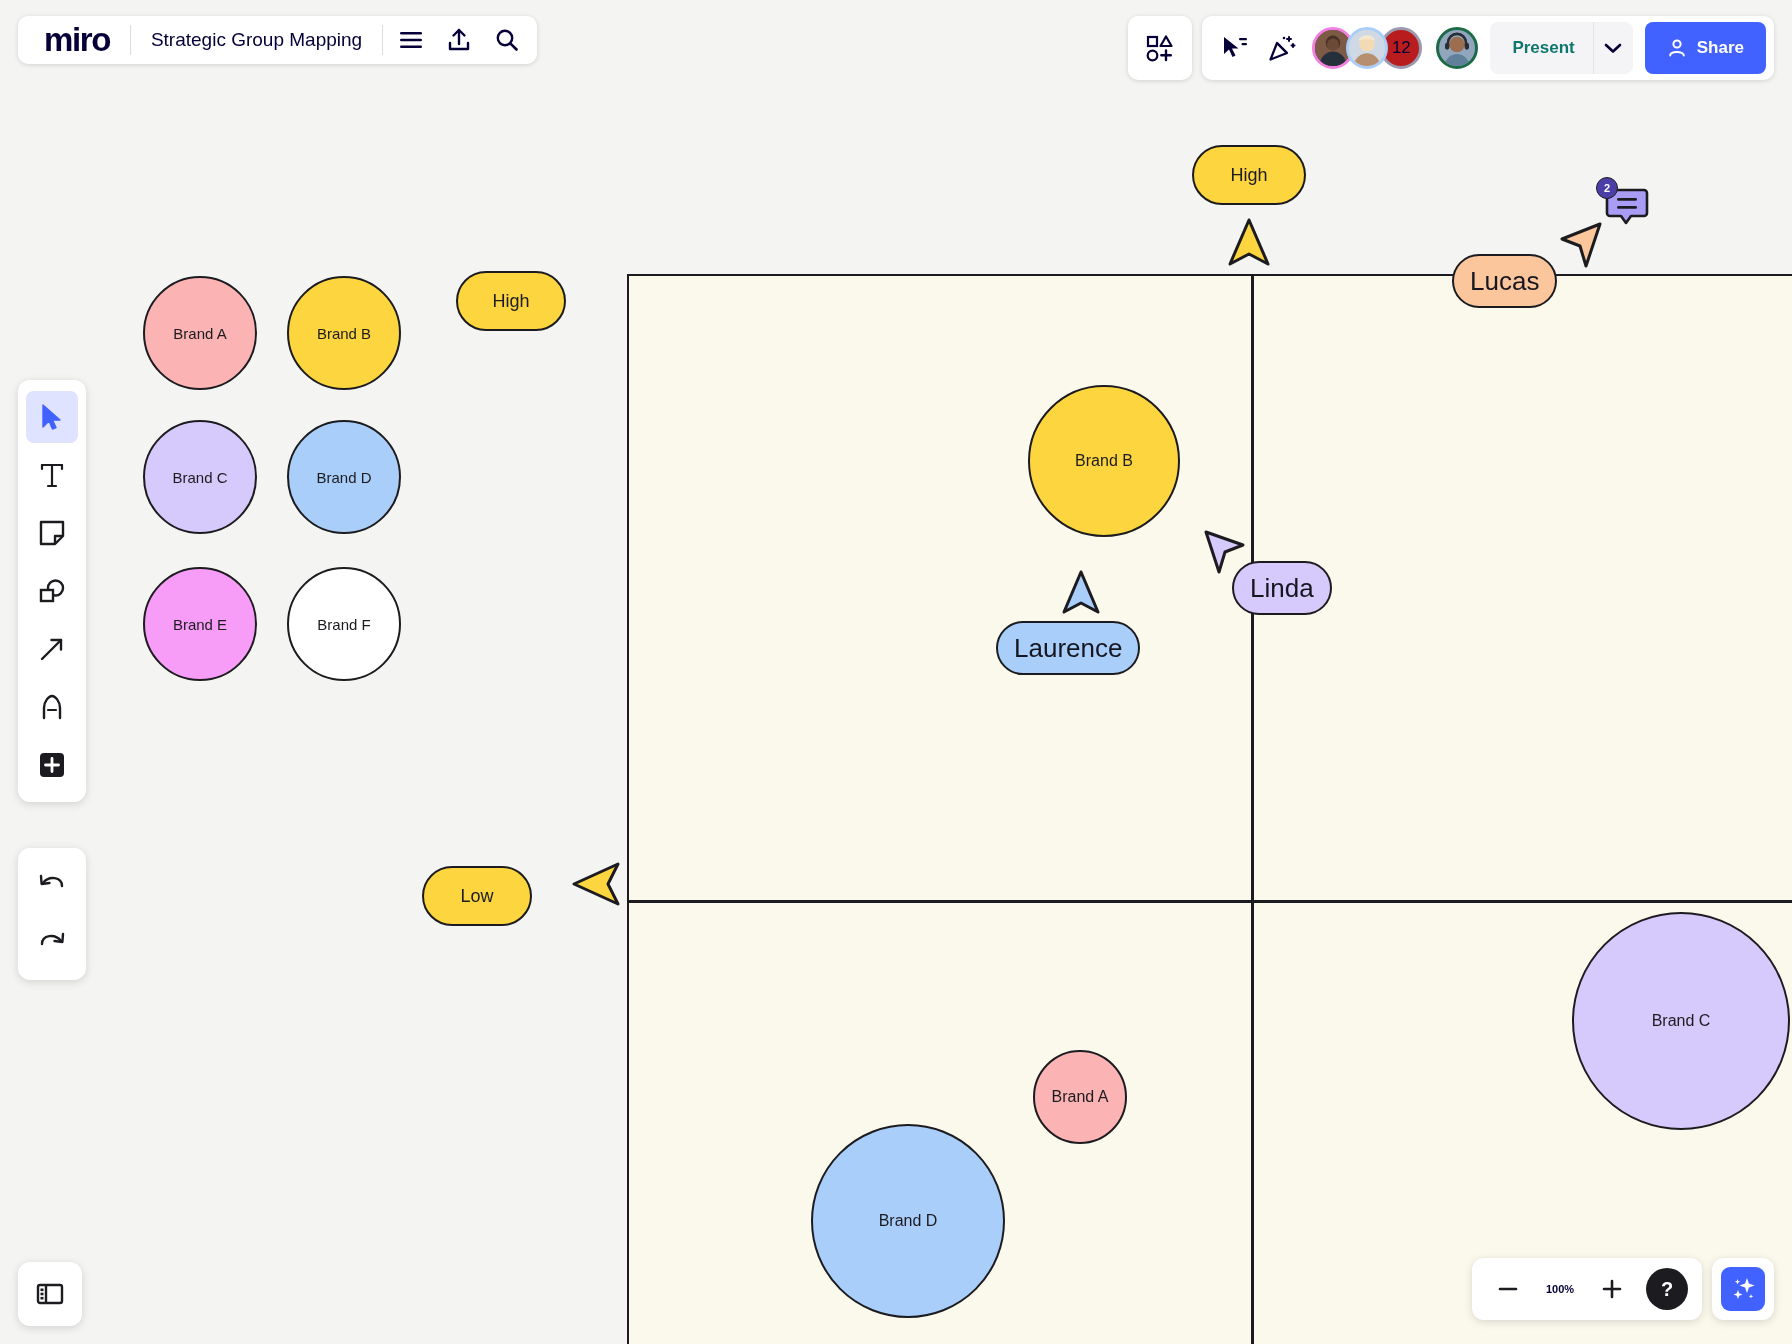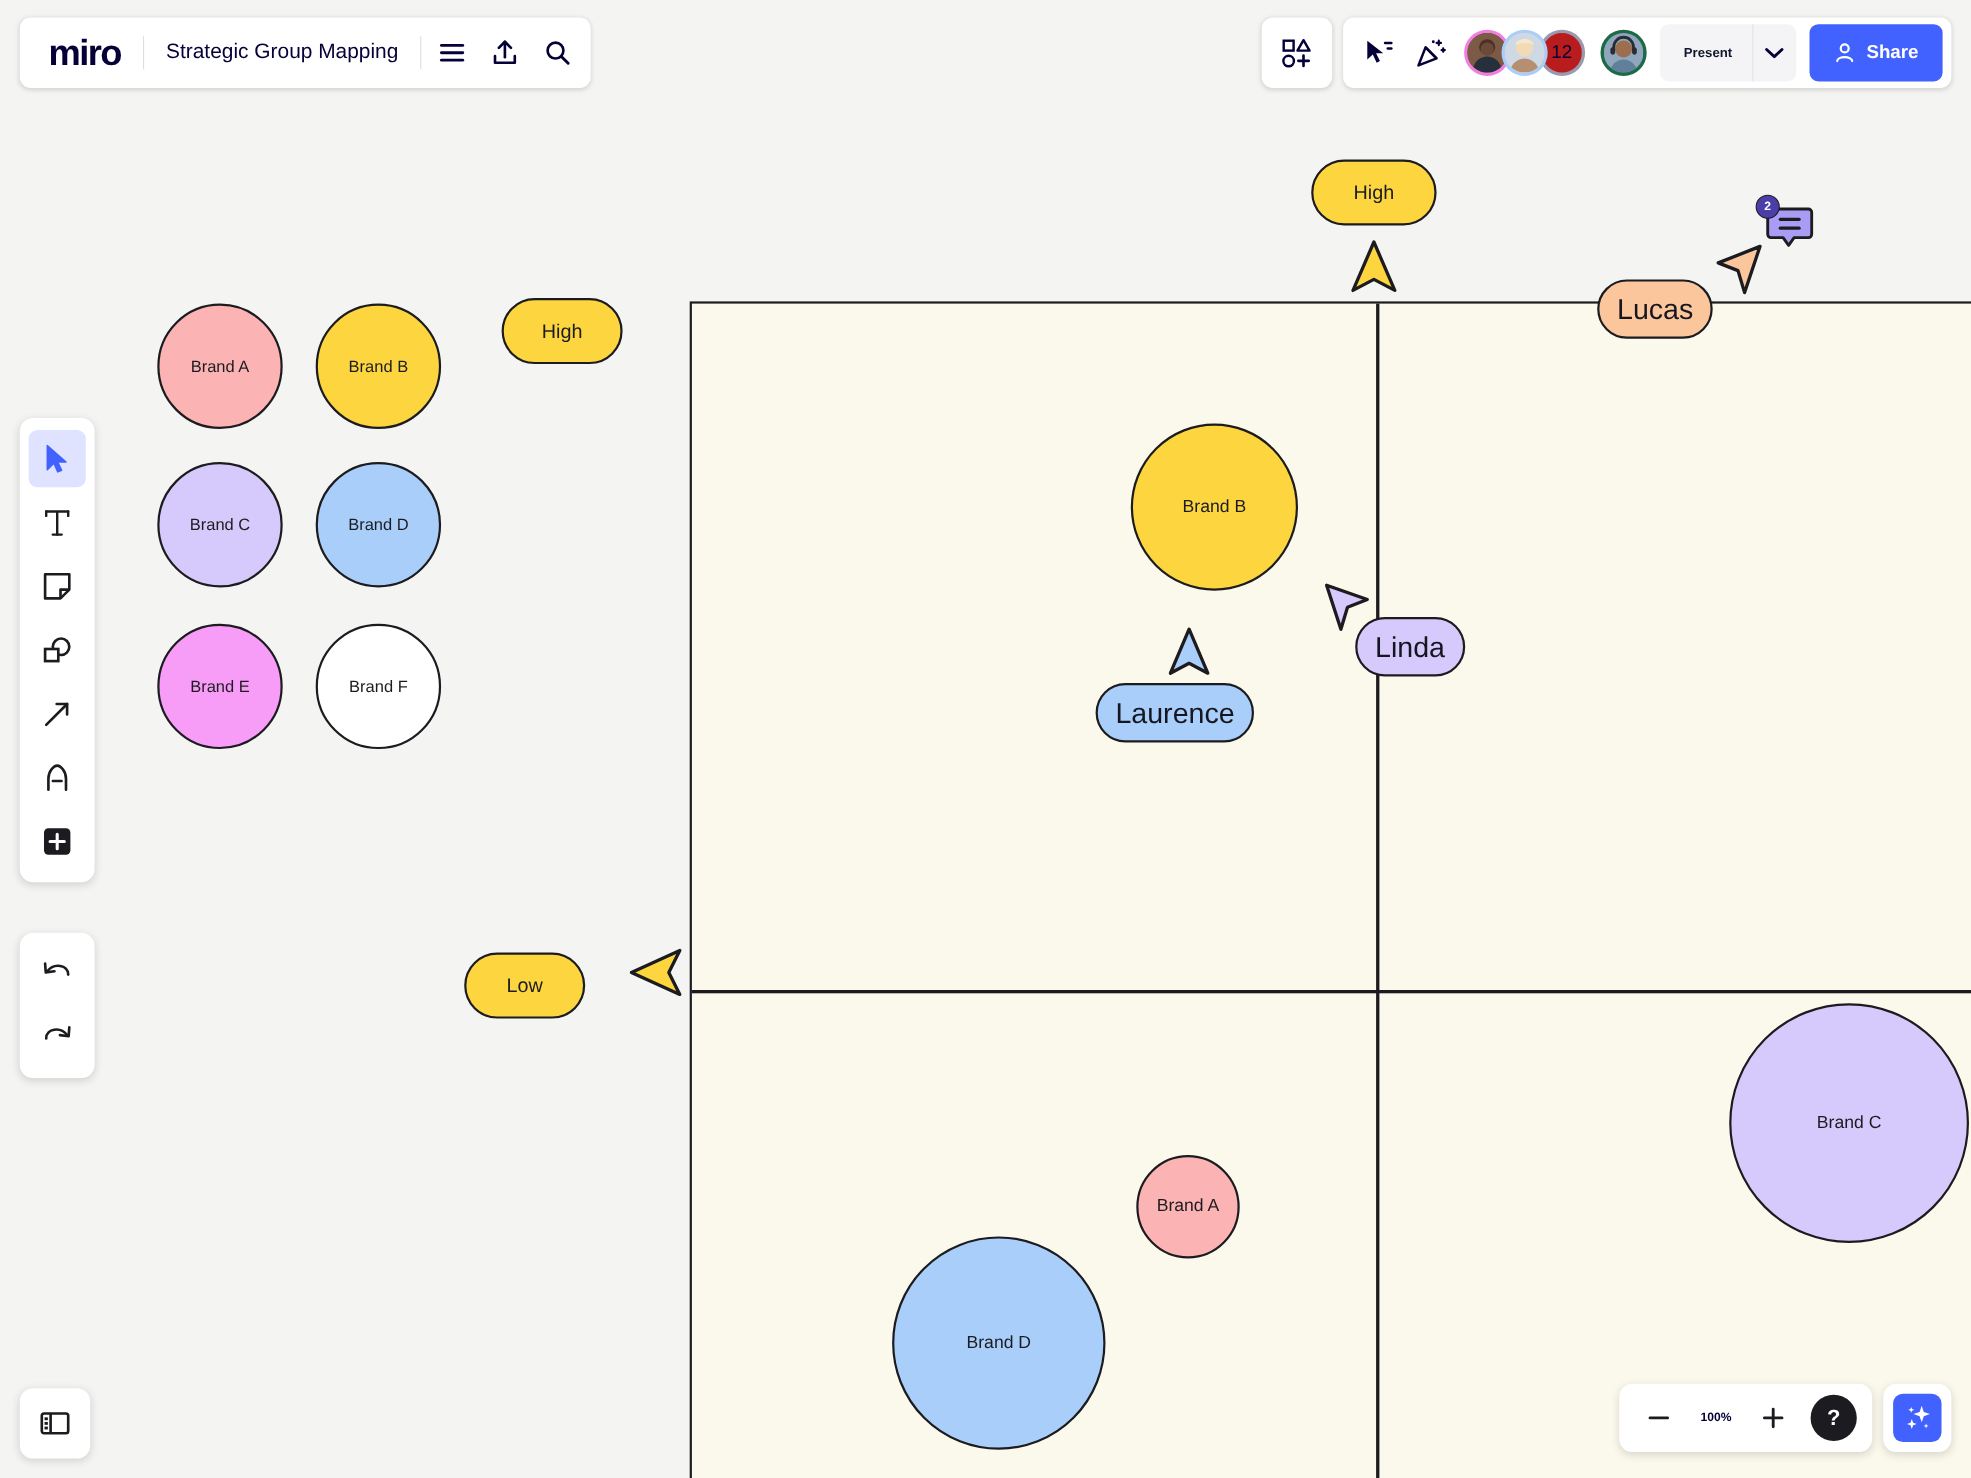--- a/index.html
+++ b/index.html
@@ -75,21 +75,21 @@
     width: 22px; height: 22px; border-radius: 50%;
     background: #4b3fa7; color: #fff;
     font-size: 11px; font-weight: bold;
     display: flex; align-items: center; justify-content: center;
     border: 1.5px solid #1c1c20;
   }
 
   
   .topbar-left {
     position: absolute; left: 18px; top: 16px;
-    height: 64px;
+    height: 48px;
     background: #fff; border-radius: 10px;
     display: flex; align-items: center;
     box-shadow: 0 1px 5px rgba(0,0,0,.14);
     padding: 0 6px;
   }
   .miro-logo {
     font-size: 33px; font-weight: 700; letter-spacing: -1.4px;
     color: #050038; padding: 0 16px 0 20px;
   }
   .vsep { width: 1px; height: 30px; background: #dcdce4; margin: 0 4px; }
@@ -121,21 +121,21 @@
     width: 42px; height: 42px; border-radius: 50%;
     border: 3px solid #9a99ad; background: #b91c1c;
     color: #050038; font-size: 17px; font-weight: 400;
     display: flex; align-items: center; justify-content: center;
     margin-left: -8px;
   }
   .present-group {
     height: 52px; background: #f4f4f6; border-radius: 8px;
     display: flex; align-items: center; margin-left: 12px;
   }
-  .present-label { font-size: 12px; font-weight: 700; color: #0f172a; padding: 0 18px 0 22px; }
+  .present-label { font-size: 17px; font-weight: 700; color: #0f766e; padding: 0 18px 0 22px; }
   .present-caret { width: 40px; height: 52px; display:flex; align-items:center; justify-content:center; border-left:1px solid #e3e3e8; }
   .share-btn {
     height: 52px; background: #4262ff; color: #fff;
     border-radius: 8px; display: flex; align-items: center; gap: 10px;
     padding: 0 22px; font-size: 17px; font-weight: 700;
     margin-left: 12px; cursor: pointer; border: none;
     font-family: "Liberation Sans", sans-serif;
   }
 
   

